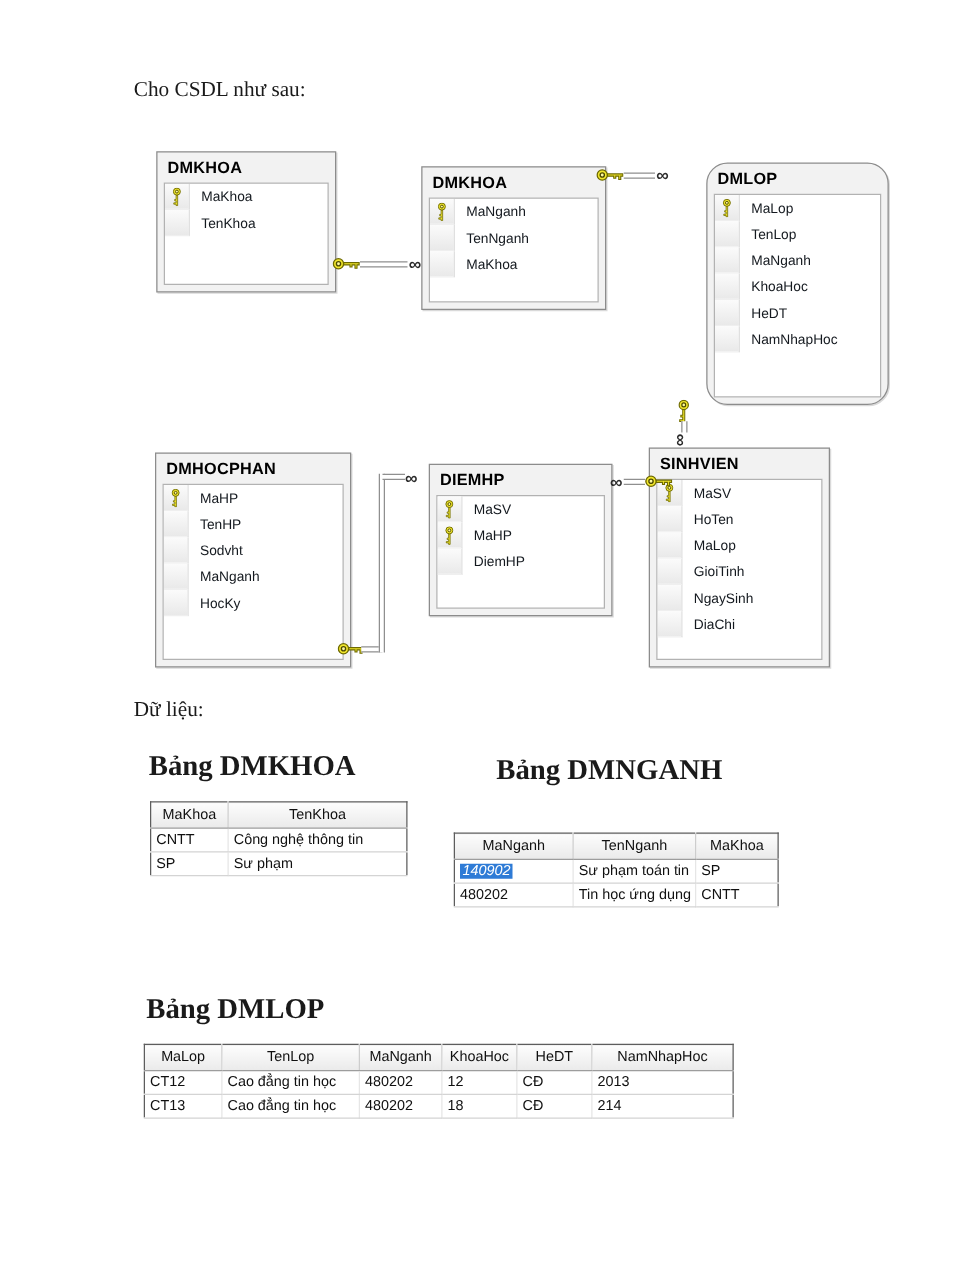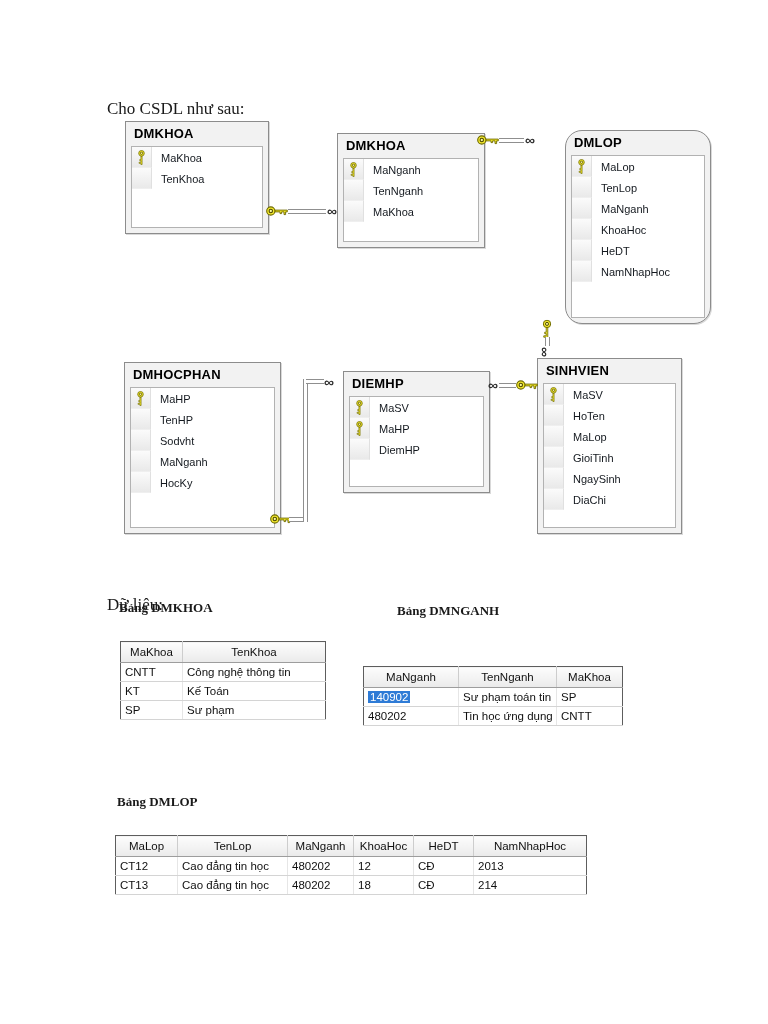--- a/index.html
+++ b/index.html
@@ -1,22 +1,22 @@
 <!DOCTYPE html>
 <html><head>
 <meta charset="utf-8">
 <style>
   html,body{margin:0;padding:0;}
   body{
     width:768px;height:1024px;position:relative;background:#ffffff;
     font-family:"Liberation Sans",sans-serif;overflow:hidden;
   }
   .serif{font-family:"Liberation Serif",serif;color:#1a1a1a;}
-  .intro{position:absolute;font-size:17px;margin-top:37px;}
-  .grid-title{position:absolute;font-size:13px;font-weight:bold;}
+  .intro{position:absolute;font-size:17px;}
+  .grid-title{position:absolute;font-size:23px;font-weight:bold;}
 
   
   .er-table{
     position:absolute;background:#f2f2f2;border:1px solid #8c8c8c;
     box-shadow:1px 1px 0 #d9d9d9;
   }
   .er-title{
     height:24px;line-height:24px;padding-left:8px;
     font-size:13px;font-weight:bold;color:#000;letter-spacing:.2px;
   }
@@ -54,21 +54,21 @@
     background:linear-gradient(#fdfdfd,#eaeaea);
     border-right:1px solid #cdcdcd;border-bottom:1px solid #9d9d9d;
     font-weight:normal;text-align:center;padding:4px 3px;
     white-space:nowrap;overflow:hidden;
   }
   table.dgrid td{
     border-right:1px solid #e6e6e6;border-bottom:1px solid #d4d4d4;
     padding:3px 4px;text-align:left;white-space:nowrap;overflow:hidden;
   }
   table.dgrid th:last-child,table.dgrid td:last-child{border-right:none;}
-  .sel{background:#2e7bd6;color:#fff;padding:0 2px;}
+  .sel{background:#2e7bd6;color:#fff;padding:0 2px;font-style:italic;}
 </style>
 </head>
 <body>
 
 <svg width="0" height="0" style="position:absolute">
   <symbol id="ic-key" viewBox="0 0 22 10">
     <path d="M8.8 4.1 L21.3 4.1 L21.3 5.9 L19.6 5.9 L19.6 8.6 L18 8.6 L18 5.9 L15.6 5.9 L15.6 7.6 L14 7.6 L14 5.9 L8.8 5.9 Z" fill="#f2e72b" stroke="#6e6a00" stroke-width="0.9"></path>
     <circle cx="4.8" cy="5" r="4.1" fill="#f2e72b" stroke="#6e6a00" stroke-width="1.1"></circle>
     <circle cx="4.8" cy="5" r="1.7" fill="#fdf9a0" stroke="#4d4a00" stroke-width="1.1"></circle>
   </symbol>
@@ -203,21 +203,21 @@
         </span>
       <span class="er-field">MaHP</span>
     </div>
     <div class="er-row">
       <span class="er-rowhdr"></span>
       <span class="er-field">DiemHP</span>
     </div>
   </div>
 </div>
 
-<div class="er-table" style="left:537px;top:358px;width:143px;height:174px;">
+<div class="er-table" style="left:519px;top:358px;width:143px;height:174px;">
   <div class="er-title">SINHVIEN</div>
   <div class="er-grid">
     <div class="er-row">
       <span class="er-rowhdr">
           <svg class="pk">
             <use href="#ic-key"></use>
           </svg>
         </span>
       <span class="er-field">MaSV</span>
     </div>
@@ -292,24 +292,20 @@
       <col style="width:143px">
     </colgroup>
   <tbody>
       <tr>
     <th>MaKhoa</th>
     <th>TenKhoa</th>
   </tr>
   <tr>
     <td>CNTT</td>
     <td>Công nghệ thông tin</td>
-  </tr>
-  <tr>
-    <td>KT</td>
-    <td>Kế Toán</td>
   </tr>
   <tr>
     <td>SP</td>
     <td>Sư phạm</td>
   </tr>
 </tbody>
   </table>
 
 <table class="dgrid" style="left:363px;top:666px;width:259px;">
   <colgroup>

